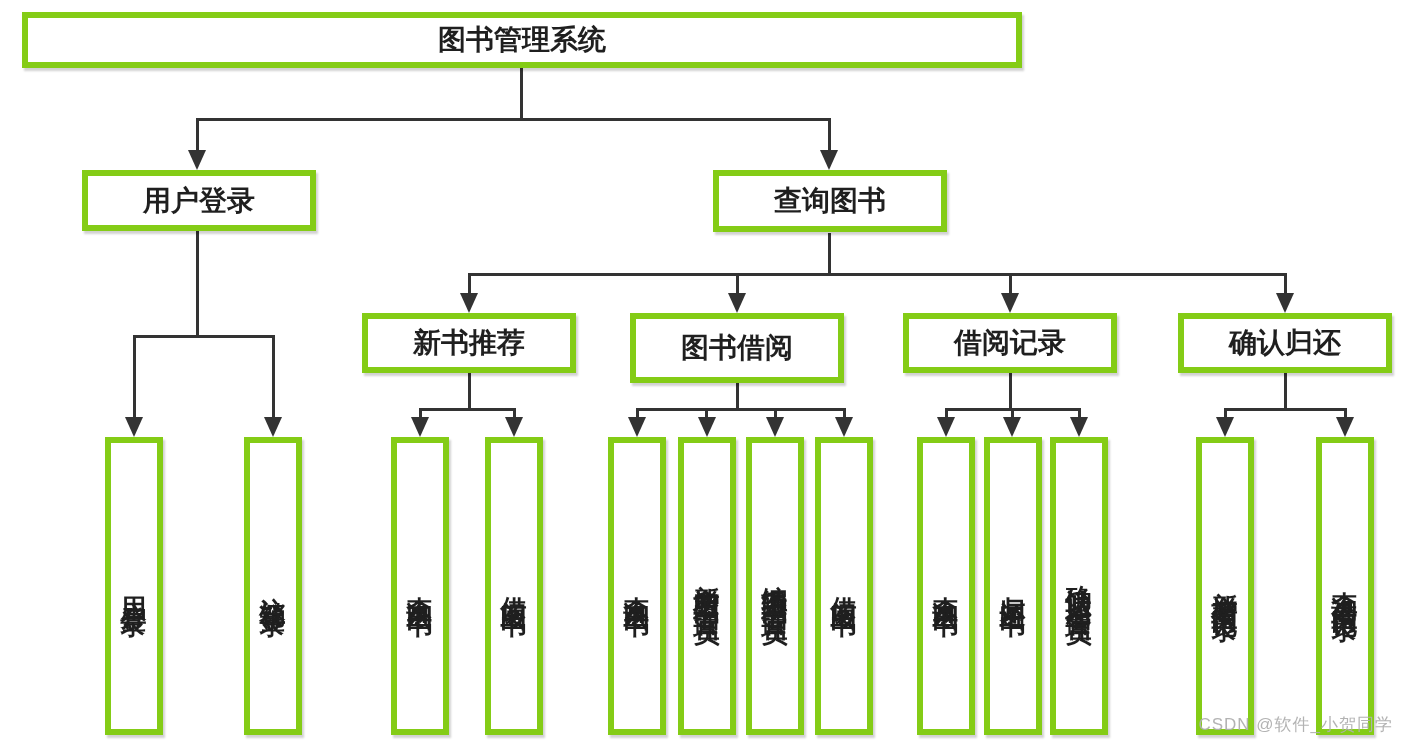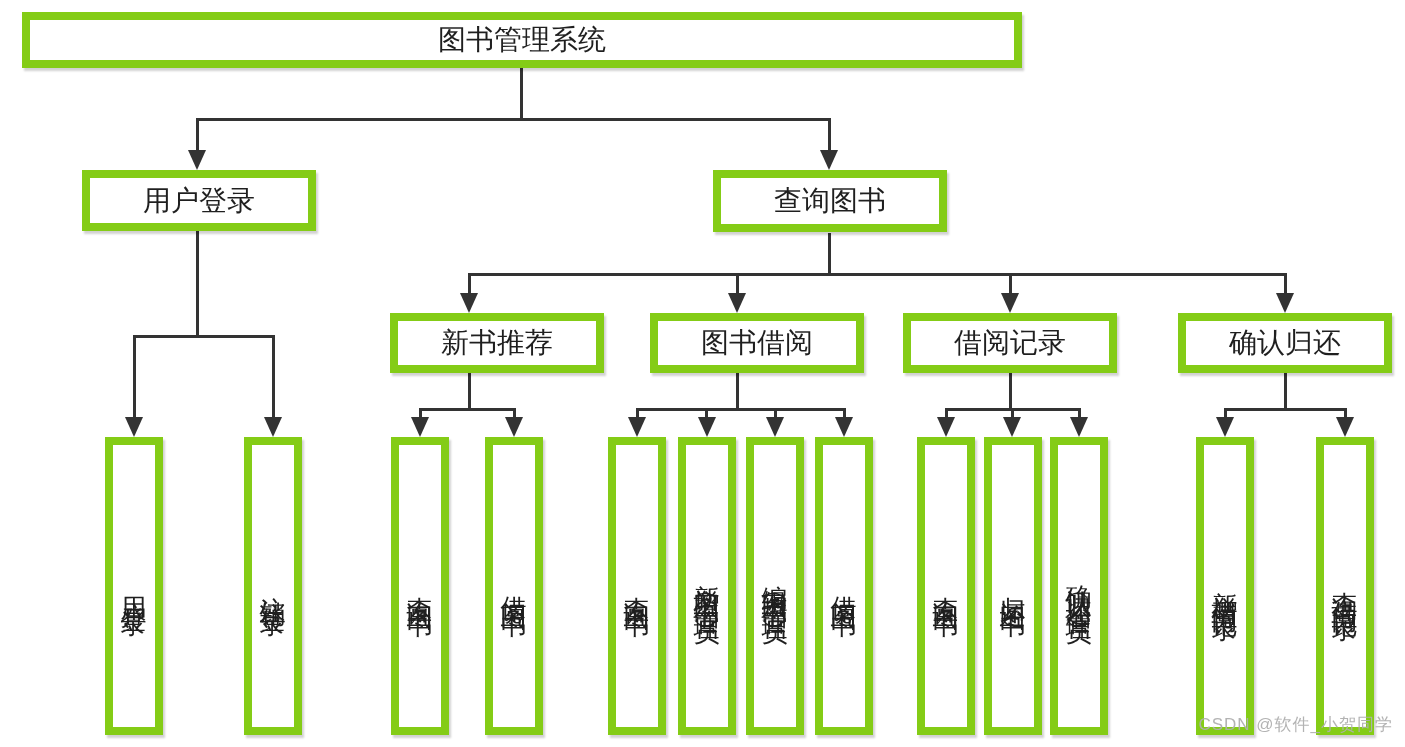--- a/index.html
+++ b/index.html
@@ -2,23 +2,23 @@
 <html><head>
 <meta charset="utf-8">
 <style>
   html,body{margin:0;padding:0;background:#ffffff;}
   .canvas{
     position:relative;width:1405px;height:747px;background:#ffffff;overflow:hidden;
     font-family:"Liberation Sans",sans-serif;color:#1f1f1f;
   }
   .box{
     position:absolute;box-sizing:border-box;background:#ffffff;
-    border:8px solid #84cc16;box-shadow:2px 3px 2px rgba(0,0,0,0.18);
+    border:6px solid #84cc16;box-shadow:2px 3px 2px rgba(0,0,0,0.18);
     display:flex;align-items:center;justify-content:center;
-    font-size:28px;line-height:1;color:#1f1f1f;white-space:nowrap;
+    font-size:28px;line-height:1;color:#1f1f1f;white-space:nowrap;font-weight:bold;
   }
   .vbox{
     writing-mode:vertical-rl;text-orientation:mixed;
     font-size:26px;letter-spacing:5px;white-space:normal;
   }
   .hline,.vline{position:absolute;background:#333333;}
   .hline{height:3px;}
   .vline{width:3px;}
   .arrow{
     position:absolute;width:0;height:0;
@@ -93,23 +93,23 @@
   <div class="vline" style="left:1344px;top:408px;height:12px;"></div>
   <div class="arrow" style="left:1216px;top:417px;"></div>
   <div class="arrow" style="left:1336px;top:417px;"></div>
 
   <div class="box" style="left:22px;top:12px;width:1000px;height:56px;">图书管理系统</div>
 
   <div class="box" style="left:82px;top:170px;width:234px;height:61px;">用户登录</div>
 
   <div class="box" style="left:713px;top:170px;width:234px;height:62px;">查询图书</div>
 
-  <div class="box" style="left:362px;top:313px;width:214px;height:60px;margin-left:28px;">新书推荐</div>
+  <div class="box" style="left:362px;top:313px;width:214px;height:60px;">新书推荐</div>
 
-  <div class="box" style="left:630px;top:313px;width:214px;height:60px;margin-left:20px;">图书借阅</div>
+  <div class="box" style="left:630px;top:313px;width:214px;height:70px;">图书借阅</div>
 
   <div class="box" style="left:903px;top:313px;width:214px;height:60px;">借阅记录</div>
 
   <div class="box" style="left:1178px;top:313px;width:214px;height:60px;">确认归还</div>
 
   <div class="box vbox" style="left:105px;top:437px;width:58px;height:298px;">用户登录</div>
   <div class="box vbox" style="left:244px;top:437px;width:58px;height:298px;">注销登录</div>
 
   <div class="box vbox" style="left:391px;top:437px;width:58px;height:298px;">查询图书</div>
   <div class="box vbox" style="left:485px;top:437px;width:58px;height:298px;">借阅图书</div>

